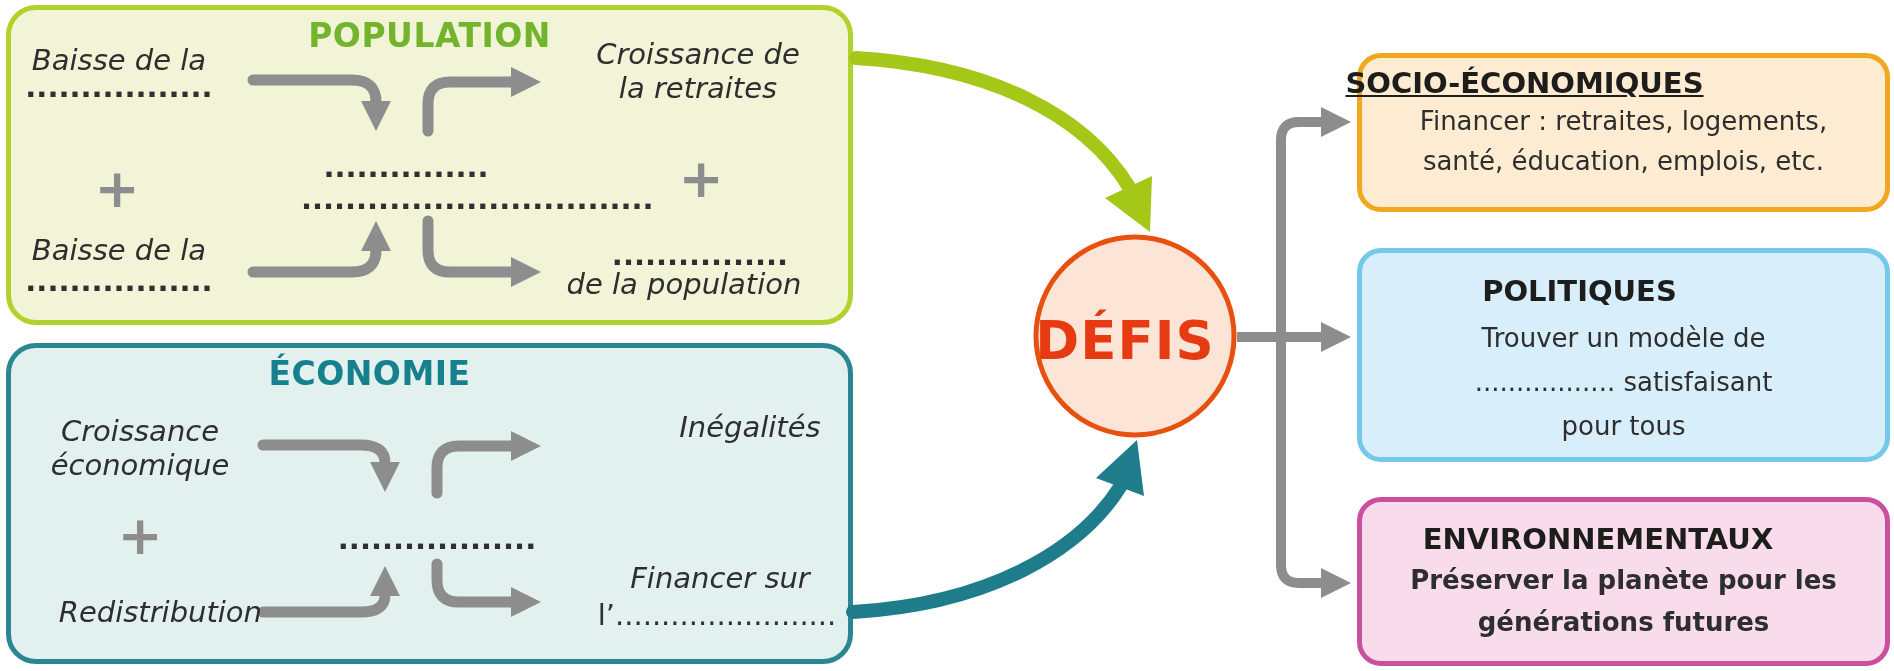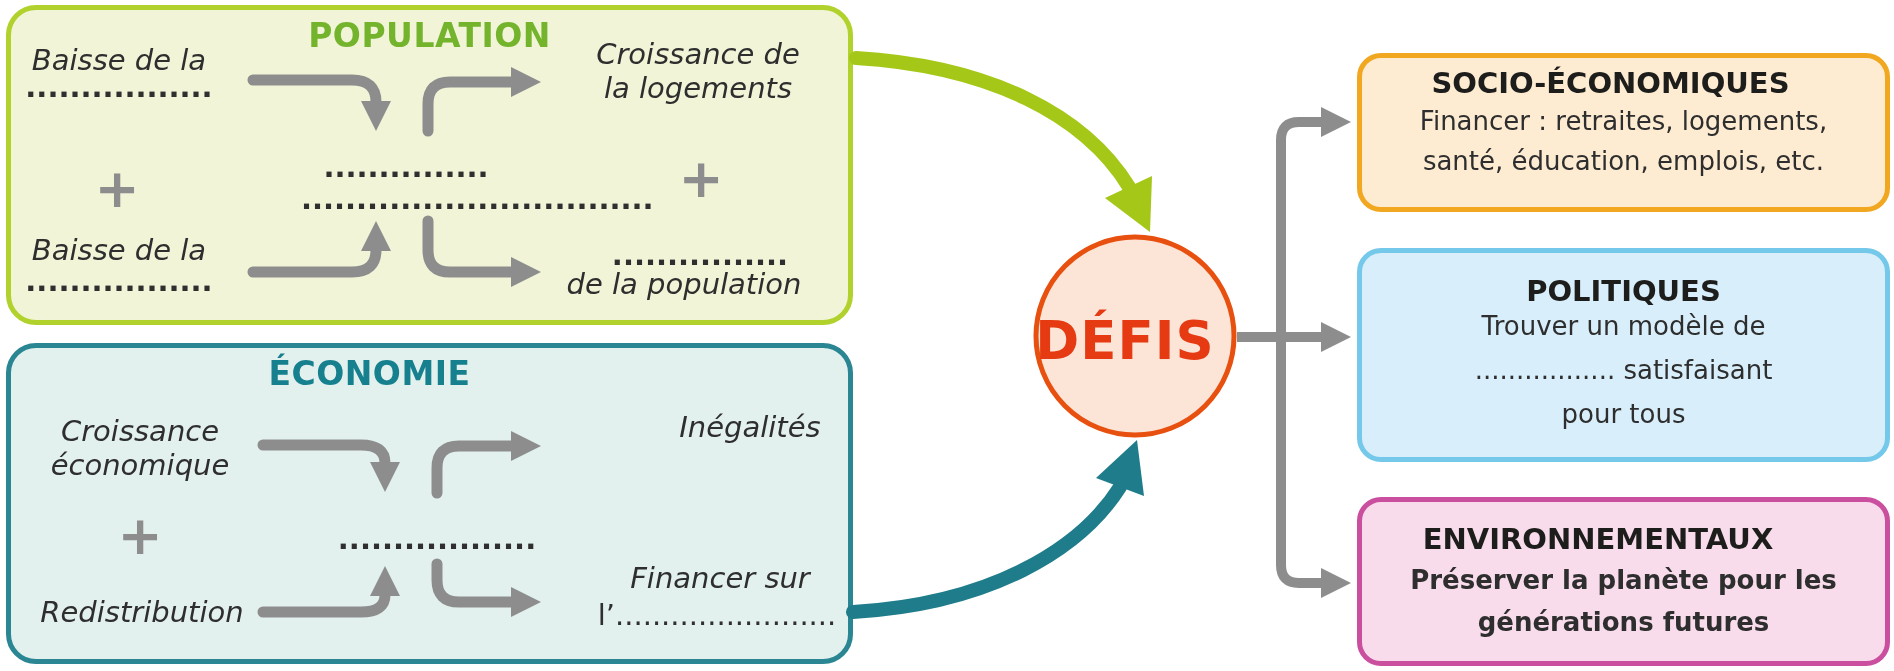--- a/index.html
+++ b/index.html
@@ -77,48 +77,48 @@
   <div class="abs c boxtitle" id="pop-title">POPULATION</div>
   <div class="abs c body-txt" style="left:19px;top:44px;width:200px;">Baisse de la</div>
   <div class="abs c dots" style="left:19px;top:70px;width:200px;">.................</div>
   <div class="abs c plus" style="left:77px;top:162px;width:80px;">+</div>
   <div class="abs c body-txt" style="left:19px;top:234px;width:200px;">Baisse de la</div>
   <div class="abs c dots" style="left:19px;top:264px;width:200px;">.................</div>
   <div class="abs c dots" style="left:306px;top:150px;width:200px;">...............</div>
   <div class="abs c dots" style="left:301px;top:182px;width:340px;">................................</div>
   <div class="abs c body-txt" style="left:548px;top:38px;width:300px;">
     <div>Croissance de</div>
-    <div>la logements</div>
+    <div>la retraites</div>
   </div>
   <div class="abs c plus" style="left:661px;top:152px;width:80px;">+</div>
   <div class="abs c dots" style="left:550px;top:238px;width:300px;">................</div>
   <div class="abs c body-txt" style="left:534px;top:268px;width:300px;">de la population</div>
 
   <div class="abs c boxtitle" id="eco-title">ÉCONOMIE</div>
   <div class="abs c body-txt" style="left:30px;top:415px;width:220px;">
     <div>Croissance</div>
     <div>économique</div>
   </div>
   <div class="abs c plus" style="left:100px;top:509px;width:80px;">+</div>
-  <div class="abs c body-txt" style="left:22px;top:596px;width:240px;">Redistribution</div>
+  <div class="abs c body-txt" style="left:22px;top:596px;width:240px;text-align:right;">Redistribution</div>
   <div class="abs c dots" style="left:337px;top:522px;width:200px;">..................</div>
   <div class="abs c body-txt" style="left:600px;top:411px;width:300px;">Inégalités</div>
   <div class="abs c body-txt" style="left:570px;top:562px;width:300px;">Financer sur</div>
   <div class="abs c dots" style="left:567px;top:598px;width:300px;font-weight:normal;">l’........................</div>
 
   <div class="abs c" id="defis-label">DÉFIS</div>
 
-  <div class="abs c rb-title" style="left:1376px;top:66px;width:469px;">SOCIO-ÉCONOMIQUES</div>
+  <div class="abs c rb-title" style="left:1290px;top:66px;width:469px;text-decoration:underline;">SOCIO-ÉCONOMIQUES</div>
   <div class="abs c rb-body" style="left:1362px;top:102px;width:523px;">
     <div>Financer : retraites, logements,</div>
     <div>santé, éducation, emplois, etc.</div>
   </div>
 
-  <div class="abs c rb-title" style="left:1362px;top:274px;width:523px;">POLITIQUES</div>
-  <div class="abs c rb-body" style="left:1362px;top:304px;width:523px;line-height:1.7;">
+  <div class="abs c rb-title" style="left:1318px;top:274px;width:523px;">POLITIQUES</div>
+  <div class="abs c rb-body" style="left:1362px;top:316px;width:523px;line-height:1.7;">
     <div>Trouver un modèle de</div>
     <div>.................  satisfaisant</div>
     <div>pour tous</div>
   </div>
 
   <div class="abs c rb-title" style="left:1362px;top:522px;width:472px;">ENVIRONNEMENTAUX</div>
   <div class="abs c rb-body" style="left:1362px;top:560px;width:523px;line-height:1.6;font-weight:bold;">
     <div>Préserver la planète pour les</div>
     <div>générations futures</div>
   </div>

